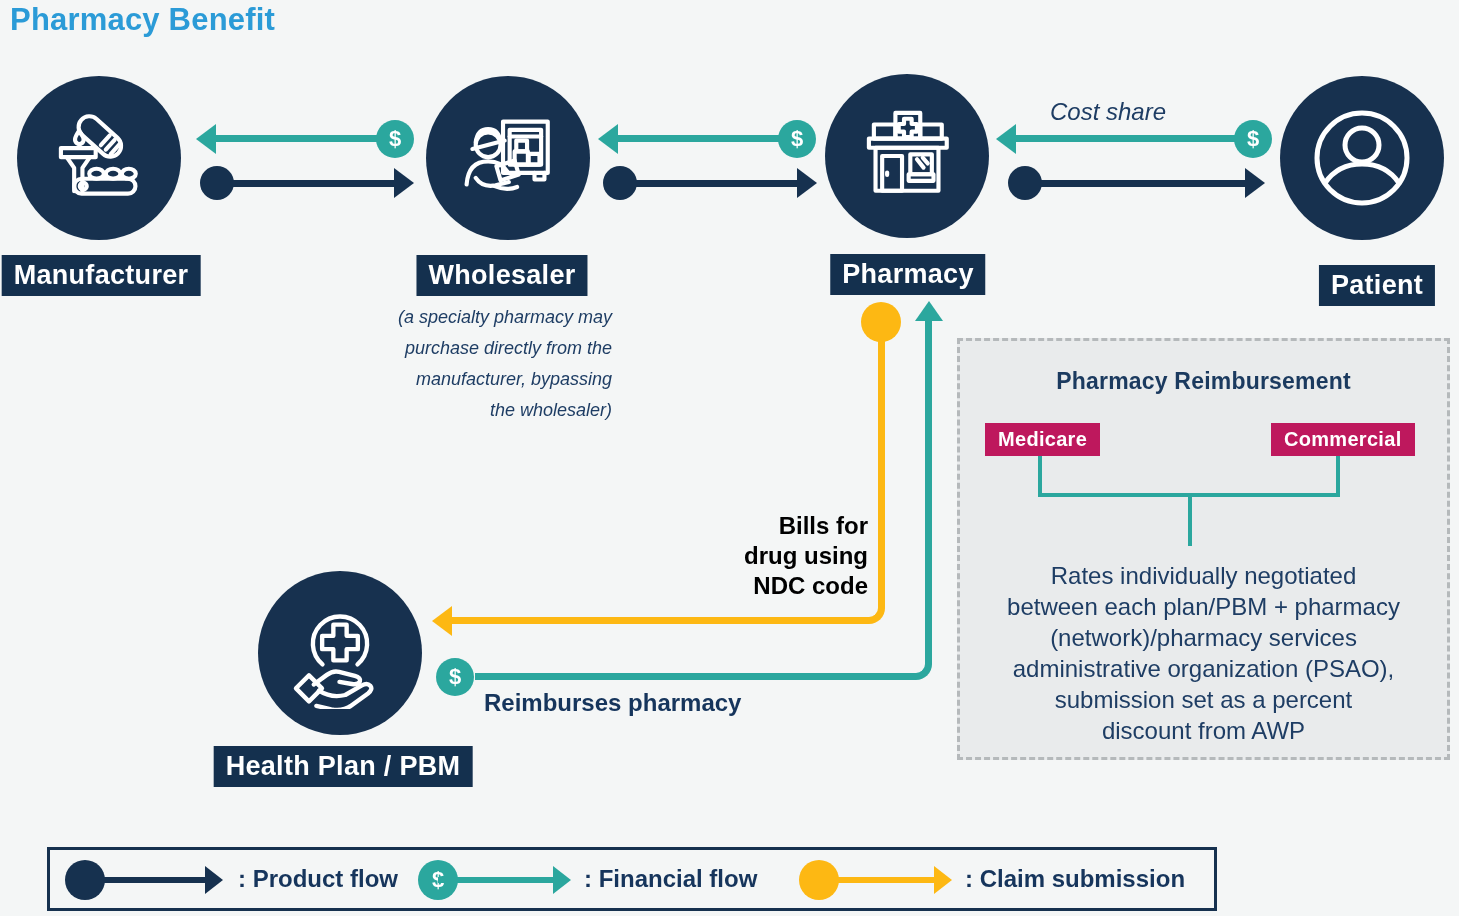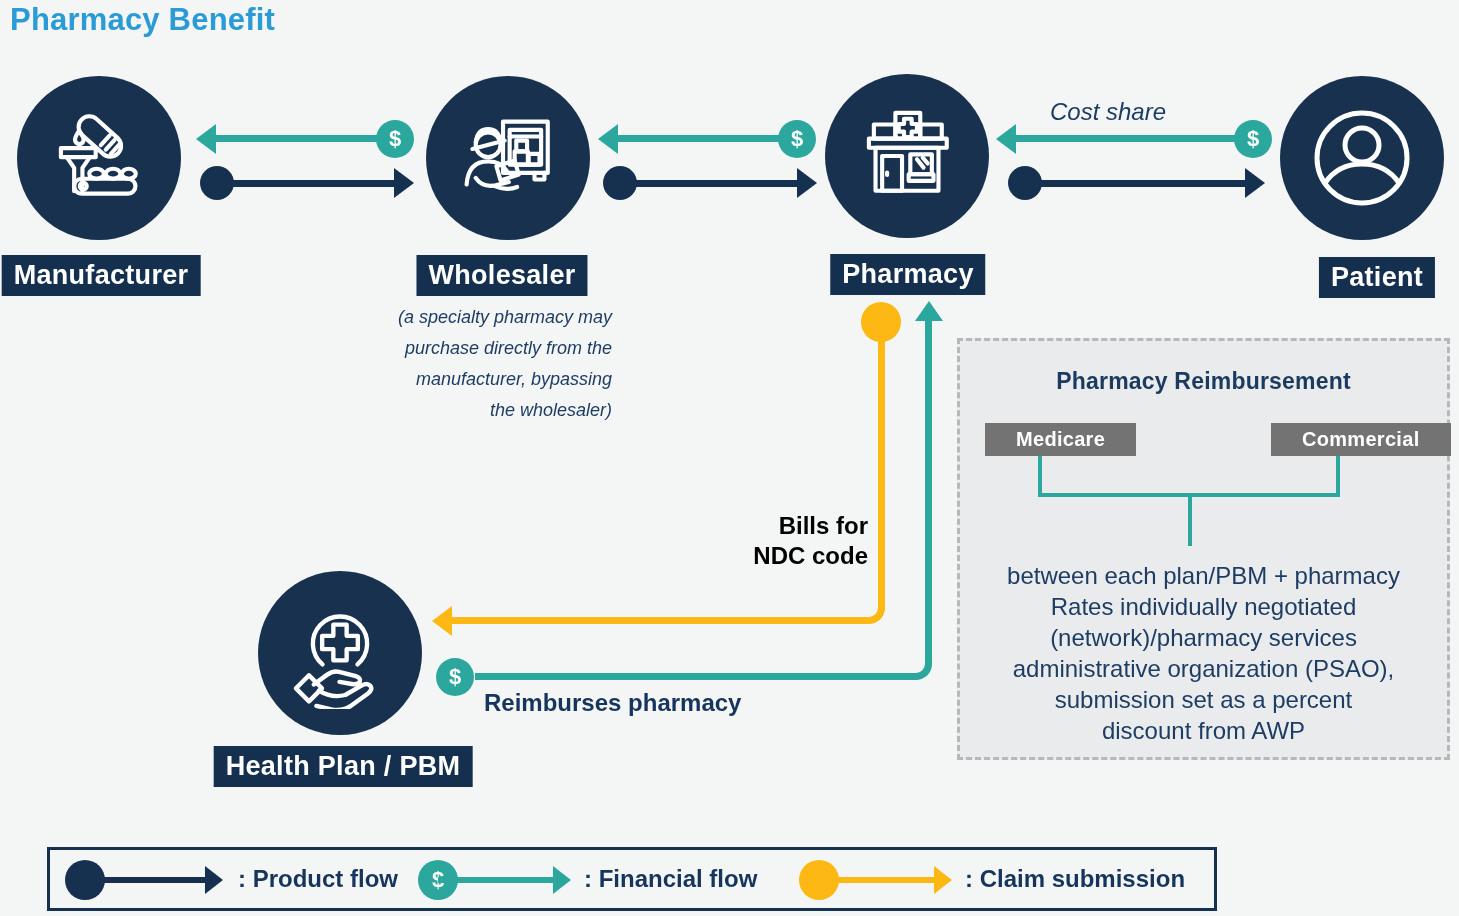--- a/index.html
+++ b/index.html
@@ -39,21 +39,21 @@
   .elbow { position:absolute; }
 
   .bills { position:absolute; left:668px; top:511px; width:200px; text-align:right;
            font-size:24px; font-weight:bold; color:#000000; line-height:30px; }
   .reimburses { position:absolute; left:484px; top:689px; font-size:24px; font-weight:bold; color:#16355c; white-space:nowrap; }
 
   .panel { position:absolute; left:957px; top:338px; width:493px; height:422px;
            background:#e9ebec; border:3px dashed #b5b9bb; }
   .panel-title { position:absolute; left:0; top:27px; width:100%; text-align:center;
                  font-size:23px; font-weight:bold; color:#1b3a5f; letter-spacing:.2px; }
-  .tag { position:absolute; top:82px; height:33px; line-height:33px; padding:0 31px; background:#737373;
+  .tag { position:absolute; top:82px; height:33px; line-height:33px; padding:0 13px; background:#be185d;
          color:#fff; font-weight:bold; font-size:20px; letter-spacing:.3px; }
   .bracket { position:absolute; left:78px; top:115px; width:302px; height:41px;
              border-left:4px solid #2ba79e; border-right:4px solid #2ba79e; border-bottom:4px solid #2ba79e; }
   .bracket-stem { position:absolute; left:228px; top:156px; width:4px; height:49px; background:#2ba79e; }
   .panel-body { position:absolute; left:0; top:219px; width:100%; text-align:center;
                 font-size:24px; color:#1e3d64; line-height:31px; }
 
   .legend { position:absolute; left:10px; top:847px; width:1170px; height:64px;
             border:3px solid #16314f; background:#f4f6f6;margin-left:37px; }
   .legend-text { position:absolute; top:50%; transform:translateY(-50%); font-size:24px; font-weight:600;
@@ -138,21 +138,21 @@
         <circle cx="32" cy="32" r="22.5"></circle>
         <circle cx="32" cy="25.5" r="8.5"></circle>
         <path d="M13.5 44.5 q6.5 -9.5 18.5 -9.5 q12 0 18.5 9.5"></path>
       </g>
     </svg>
   </div>
 
   <div class="node-label" style="left:101px;top:255px;">Manufacturer</div>
   <div class="node-label" style="left:502px;top:255px;">Wholesaler</div>
   <div class="node-label" style="left:908px;top:254px;">Pharmacy</div>
-  <div class="node-label" style="left:1377px;top:257px;text-align:center;">Patient</div>
+  <div class="node-label" style="left:1377px;top:265px;text-align:center;">Patient</div>
 
   <div>
     <div class="tri tri-left" style="left:196px;top:124px;"></div>
     <div class="hline teal-bg" style="left:214px;top:135px;width:182px;"></div>
     <div class="badge" style="left:376px;top:120px;">$</div>
   </div>
   <div>
     <div class="tri tri-left" style="left:598px;top:124px;"></div>
     <div class="hline teal-bg" style="left:616px;top:135px;width:182px;"></div>
     <div class="badge" style="left:778px;top:120px;">$</div>
@@ -188,20 +188,21 @@
     <div>the wholesaler)</div>
   </div>
 
   <div>
     <div class="dot yellow-bg" style="left:861px;top:302px;width:40px;height:40px;"></div>
     <div class="elbow" style="left:452px;top:322px;width:433px;height:302px;border-right:7px solid #fdb813;border-bottom:7px solid #fdb813;border-bottom-right-radius:16px;"></div>
     <div class="tri tri-left yellow" style="left:432px;top:606px;"></div>
   </div>
   <div class="bills">
     <div>Bills for</div>
+    <div>drug using</div>
     <div>NDC code</div>
   </div>
 
   <div>
     <div class="tri tri-up" style="left:915px;top:301px;"></div>
     <div class="elbow" style="left:475px;top:321px;width:457px;height:359px;border-right:7px solid #2ba79e;border-bottom:7px solid #2ba79e;border-bottom-right-radius:16px;"></div>
     <div class="badge" style="left:436px;top:658px;">$</div>
   </div>
   <div class="reimburses">Reimburses pharmacy</div>
 
@@ -218,22 +219,22 @@
   </div>
   <div class="node-label" style="left:343px;top:746px;">Health Plan / PBM</div>
 
   <div class="panel">
     <div class="panel-title">Pharmacy Reimbursement</div>
     <div class="tag" style="left:25px;">Medicare</div>
     <div class="tag" style="left:311px;">Commercial</div>
     <div class="bracket"></div>
     <div class="bracket-stem"></div>
     <div class="panel-body">
+      <div>Rates individually negotiated</div>
       <div>between each plan/PBM + pharmacy</div>
-      <div>Rates individually negotiated</div>
       <div>(network)/pharmacy services</div>
       <div>administrative organization (PSAO),</div>
       <div>submission set as a percent</div>
       <div>discount from AWP</div>
     </div>
   </div>
 
   <div class="legend">
     <div>
       <div class="dot navy-bg" style="left:15px;top:10px;width:40px;height:40px;"></div>

